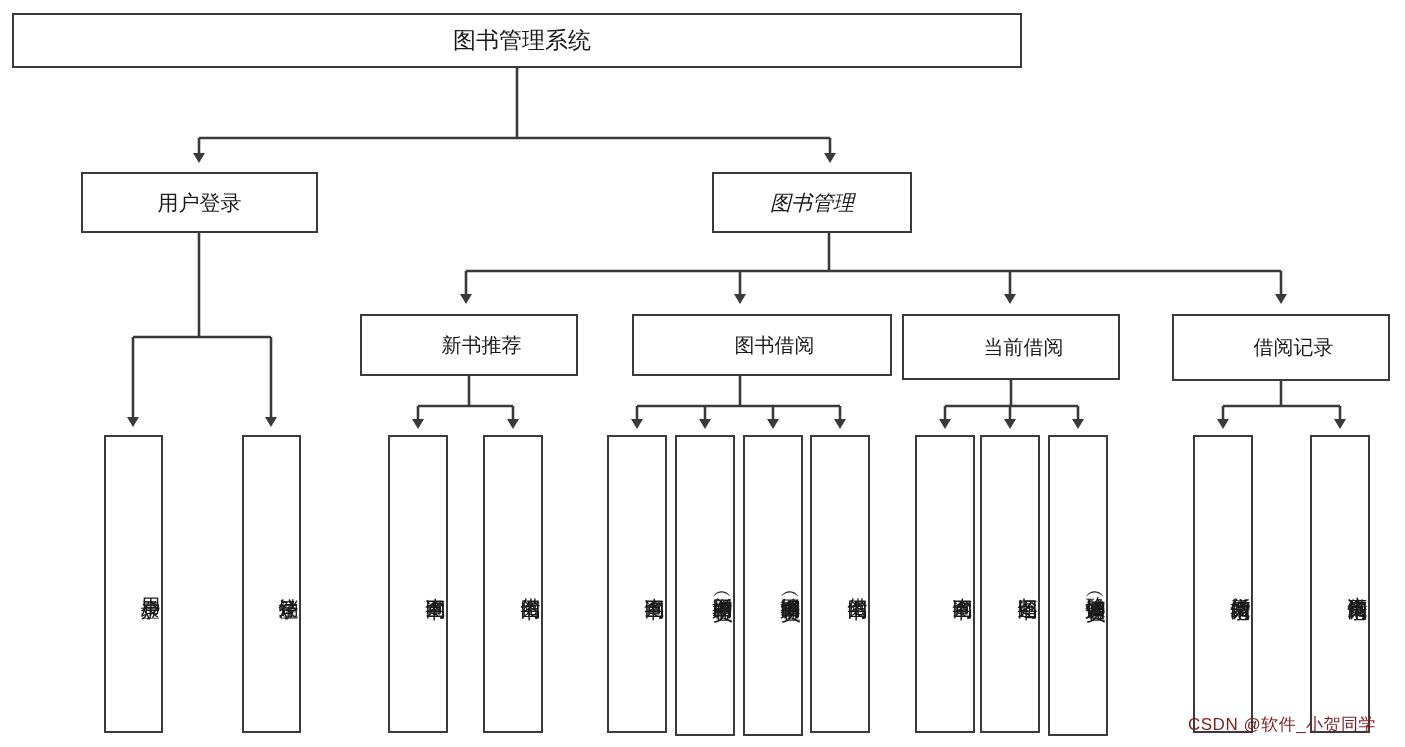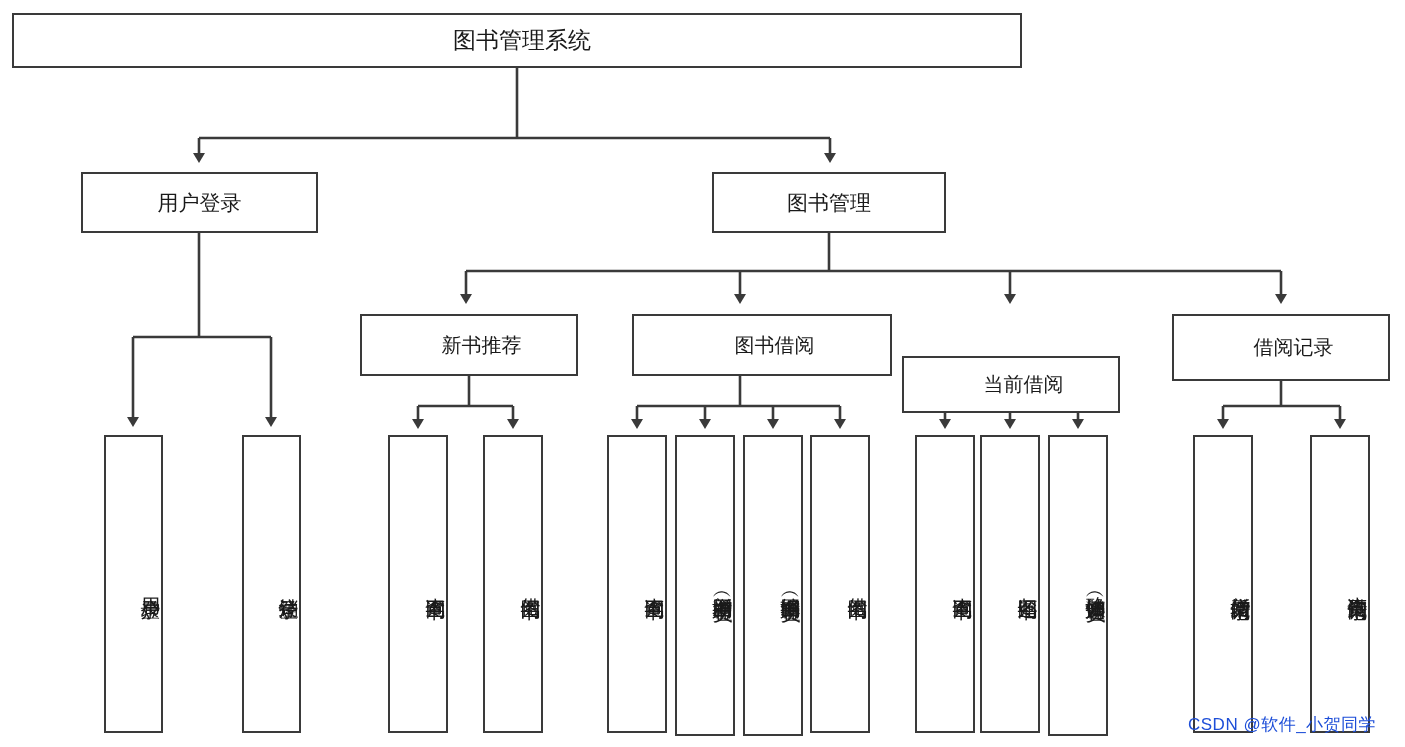--- a/index.html
+++ b/index.html
@@ -58,21 +58,21 @@
     justify-content: center;
   }
   .node.leaf.tall {
     align-items: flex-start;
   }
   .watermark {
     position: absolute;
     left: 1188px;
     top: 713px;
     font-size: 17px;
-    color: #1d4ed8;
+    color: #7f1d1d;
     white-space: nowrap;
     z-index: 5;
     letter-spacing: 0.5px;
   }
 </style>
 </head>
 <body>
 
 <div id="canvas">
 
@@ -122,25 +122,25 @@
       <path d="M1281,376 L1281,406"></path>
       <path d="M1223,406 L1340,406"></path>
       <path d="M1223,406 L1223,420" marker-end="url(#arrow)"></path>
       <path d="M1340,406 L1340,420" marker-end="url(#arrow)"></path>
     </g>
   </svg>
 
   <div class="node root" style="left:12px; top:13px; width:1010px; height:55px;padding-left:10px;">图书管理系统</div>
 
   <div class="node level1" style="left:81px; top:172px; width:237px; height:61px;">用户登录</div>
-  <div class="node level1" style="left:712px; top:172px; width:234px; height:61px;">图书管理</div>
+  <div class="node level1" style="left:712px; top:172px; width:200px; height:61px;font-style:italic;">图书管理</div>
 
   <div class="node level2" style="left:360px; top:314px; width:218px; height:62px;">新书推荐</div>
   <div class="node level2" style="left:632px; top:314px; width:260px; height:62px;">图书借阅</div>
-  <div class="node level2" style="left:902px; top:314px; width:218px; height:57px;margin-top:42px;">当前借阅</div>
+  <div class="node level2" style="left:902px; top:314px; width:218px; height:66px;">当前借阅</div>
   <div class="node level2" style="left:1172px; top:314px; width:218px; height:67px;">借阅记录</div>
 
   <div class="node leaf" style="left:104px; top:435px; width:59px; height:298px;">用户登录</div>
   <div class="node leaf" style="left:242px; top:435px; width:59px; height:298px;">注销登录</div>
 
   <div class="node leaf" style="left:388px; top:435px; width:60px; height:298px;">查询图书</div>
   <div class="node leaf" style="left:483px; top:435px; width:60px; height:298px;">借阅图书</div>
 
   <div class="node leaf" style="left:607px; top:435px; width:60px; height:298px;">查询图书</div>
   <div class="node leaf tall" style="left:675px; top:435px; width:60px; height:301px;">新增图书（管理员）</div>

